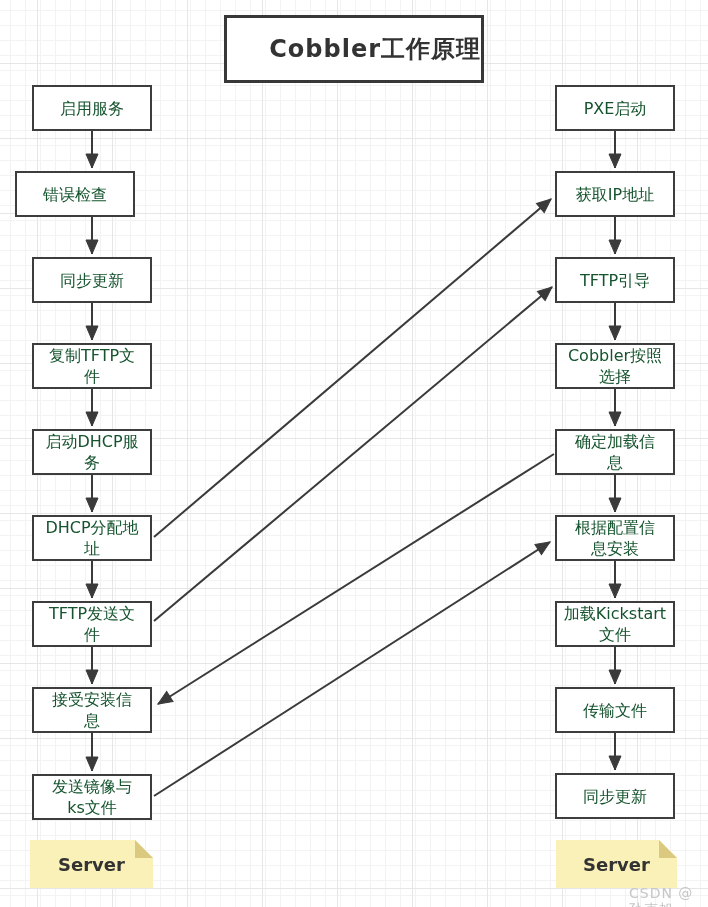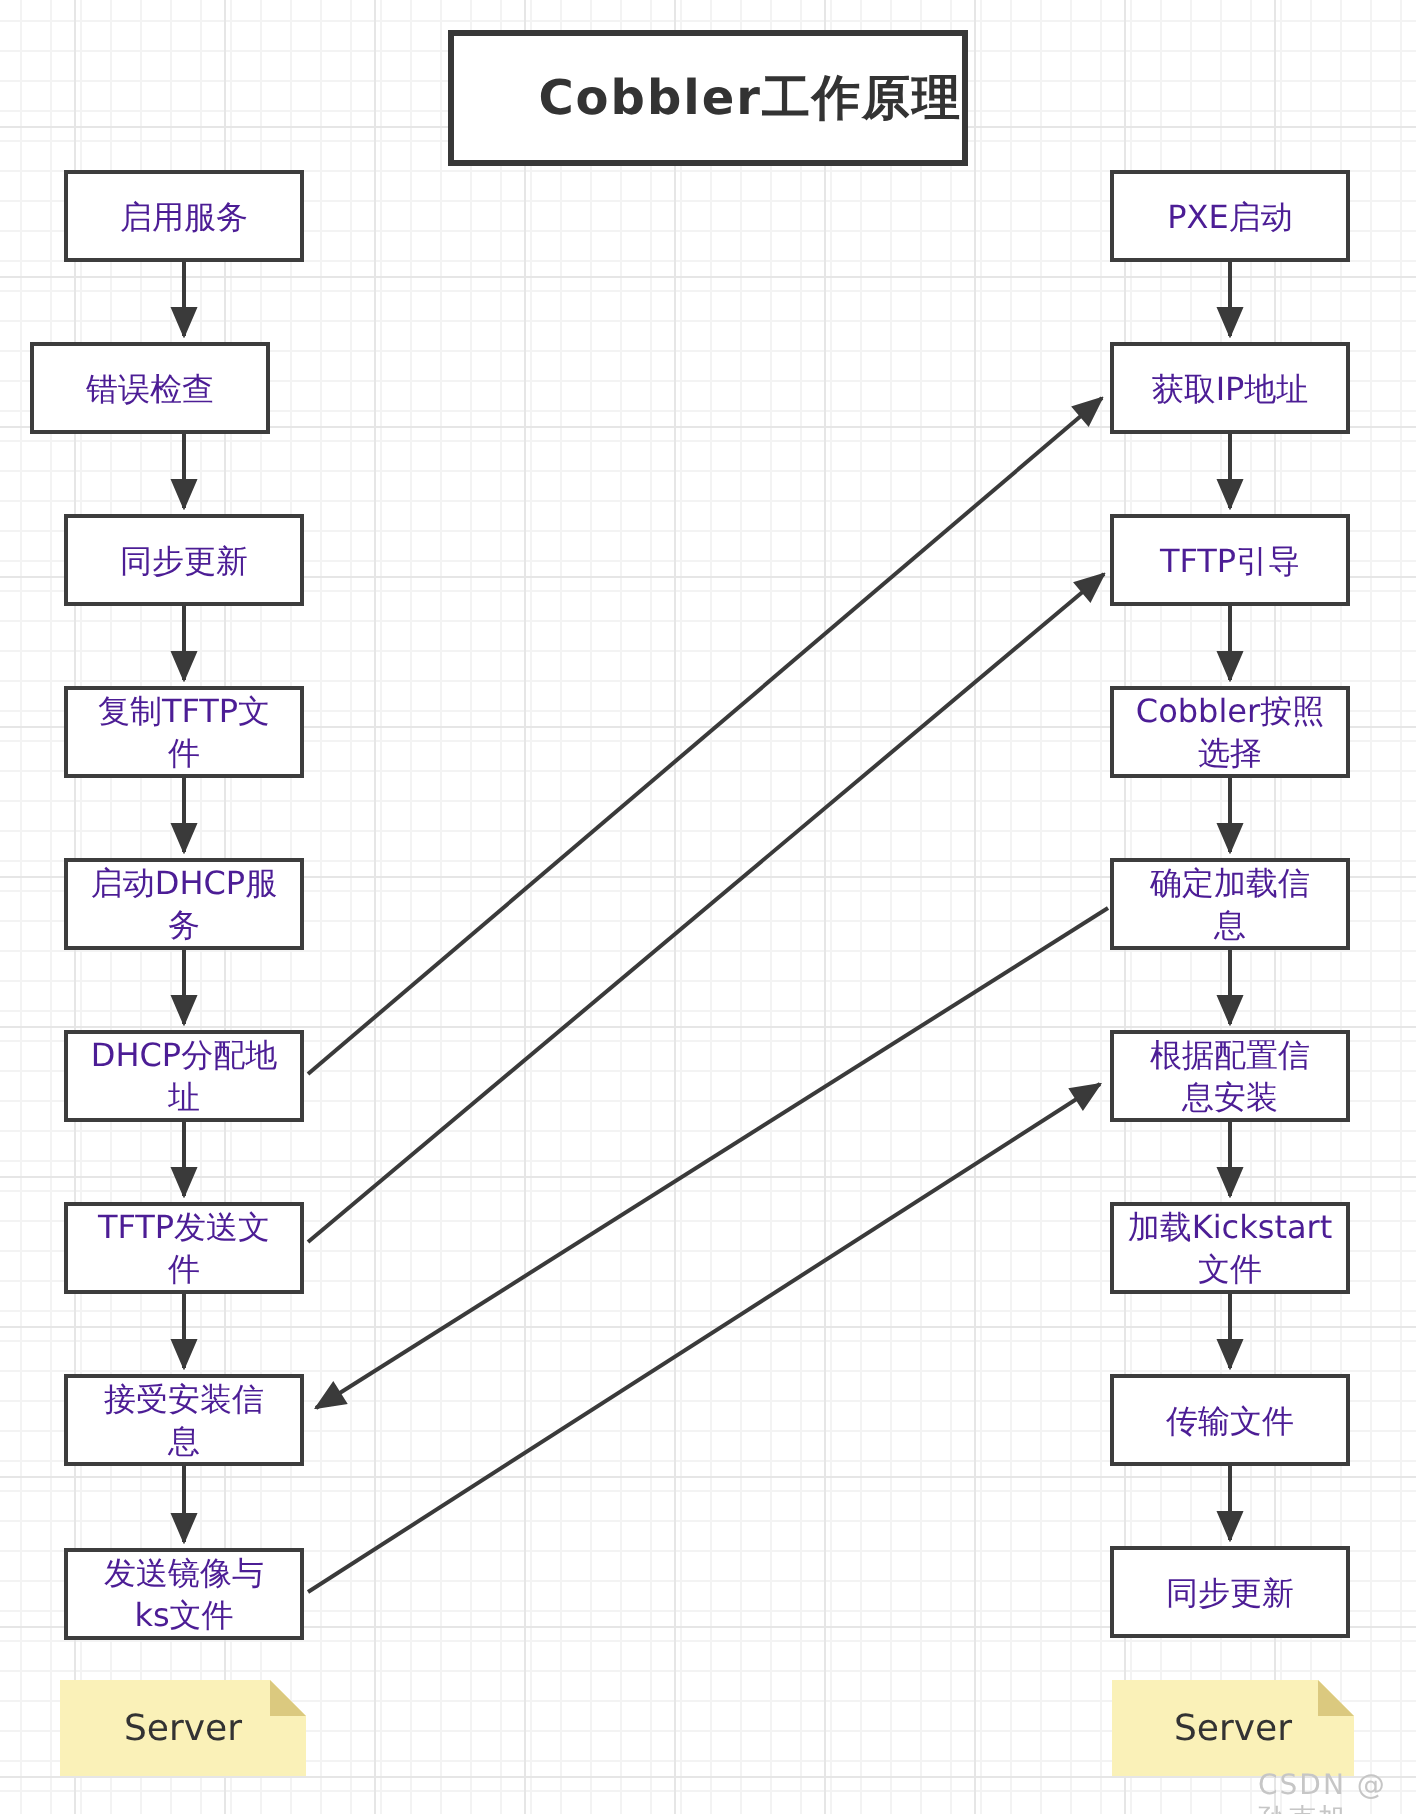--- a/index.html
+++ b/index.html
@@ -19,24 +19,24 @@
   .title-box{
     position:absolute;left:224px;top:15px;width:260px;height:68px;
     box-sizing:border-box;border:3px solid #383838;background:#ffffff;
     display:flex;align-items:center;justify-content:flex-end;z-index:2;
     font-size:24px;font-weight:bold;color:#333333;letter-spacing:1px;
   }
   .node{
     position:absolute;width:120px;height:46px;box-sizing:border-box;
     border:2px solid #3d3d3d;background:#ffffff;z-index:2;
     display:flex;align-items:center;justify-content:center;
-    text-align:center;font-size:16px;line-height:21px;color:#4c1d95;
+    text-align:center;font-size:16px;line-height:21px;color:#14532d;
   }
   .node span{white-space:pre-line;}
-  .note{position:absolute;width:123px;height:48px;z-index:2;}
+  .note{position:absolute;width:123px;height:48px;z-index:2;font-weight:bold;}
   .note svg{position:absolute;left:0;top:0;}
   .note .note-label{
     position:absolute;left:0;top:0;width:100%;height:100%;
     display:flex;align-items:center;justify-content:center;
     font-size:18px;color:#333333;
   }
   .watermark{
     position:absolute;left:596px;top:885px;z-index:3;
     font-size:14px;color:#c6c6c6;letter-spacing:1px;margin-left:33px;
   }

